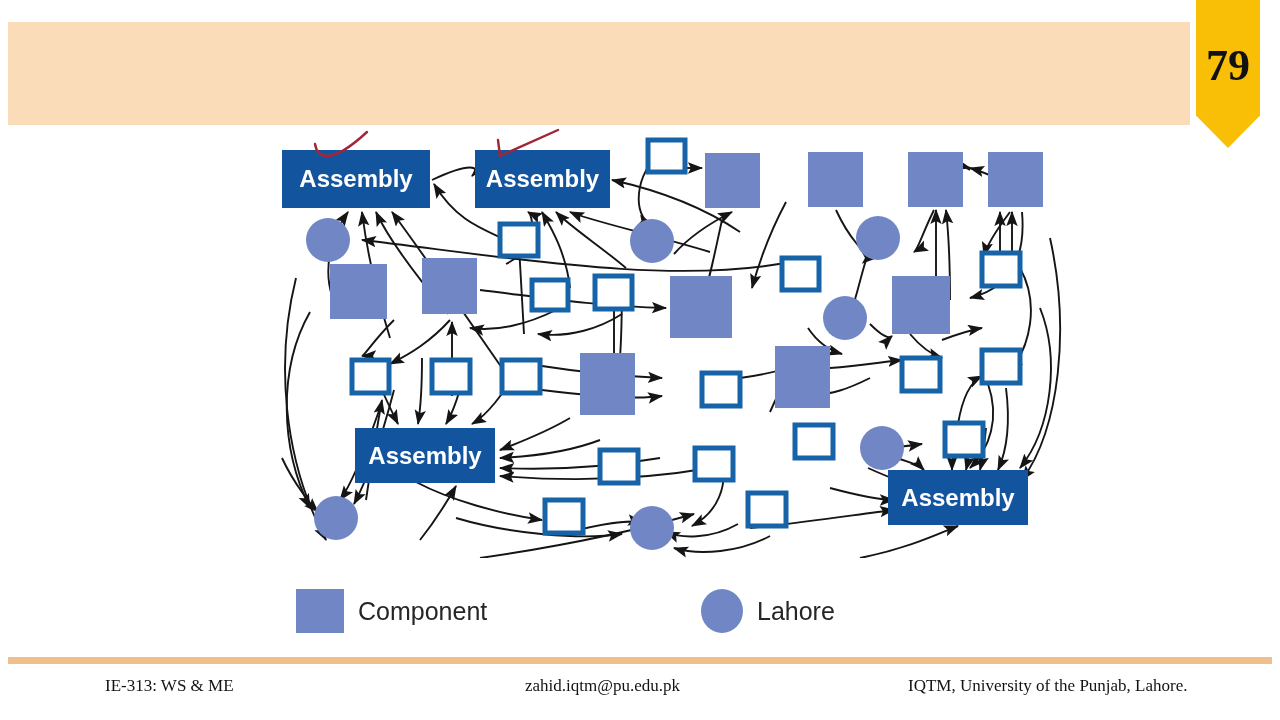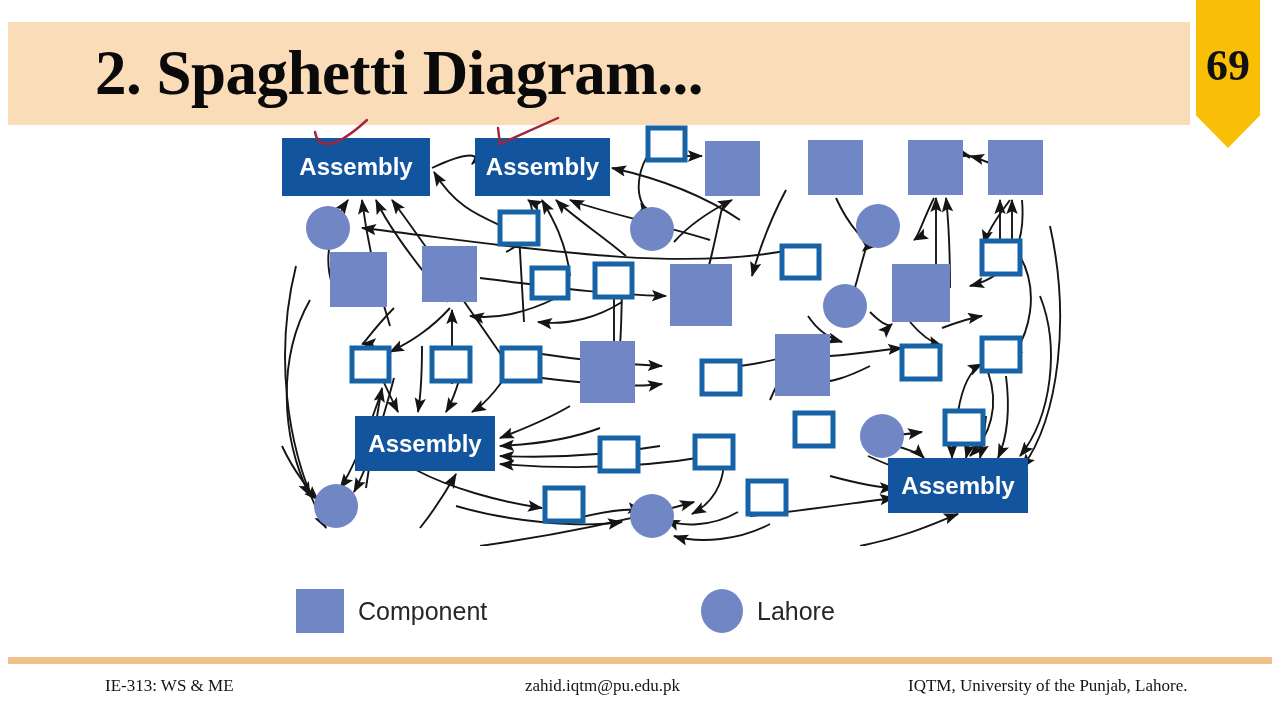--- a/index.html
+++ b/index.html
@@ -73,21 +73,21 @@
     font-family: "Liberation Serif", serif;
     font-weight: bold;
     font-size: 44px;
     color: #111111;
   }
 
   
   #diagram-wrap {
     position: absolute;
     left: 270px;
-    top: 116px;
+    top: 128px;
     width: 800px;
     height: 430px;
   }
   #spaghetti-svg { display: block; }
 
   
   #legend {
     position: absolute;
     left: 287px;
     top: 583px;
@@ -149,25 +149,24 @@
   #footer-left   { left: 105px; }
   #footer-center { left: 525px; }
   #footer-right  { left: 908px; }
 </style>
 </head>
 <body>
 
 <div id="slide">
 
   <div id="title-banner"></div>
-  <div id="page-title">2. Spaghetti Diagram...</div>
 
   <div id="page-ribbon">
     <div id="ribbon-shape"></div>
-    <div id="page-number">69</div>
+    <div id="page-number">79</div>
   </div>
 
   <div id="diagram-wrap">
     <svg id="spaghetti-svg" width="800" height="430" viewBox="0 0 800 430">
       <defs>
         <marker id="ah" markerWidth="9" markerHeight="9" refX="7.4" refY="3" orient="auto" markerUnits="strokeWidth">
           <path d="M0,0 L8,3 L0,6 L1.6,3 z" fill="#151515"></path>
         </marker>
       </defs>
 

